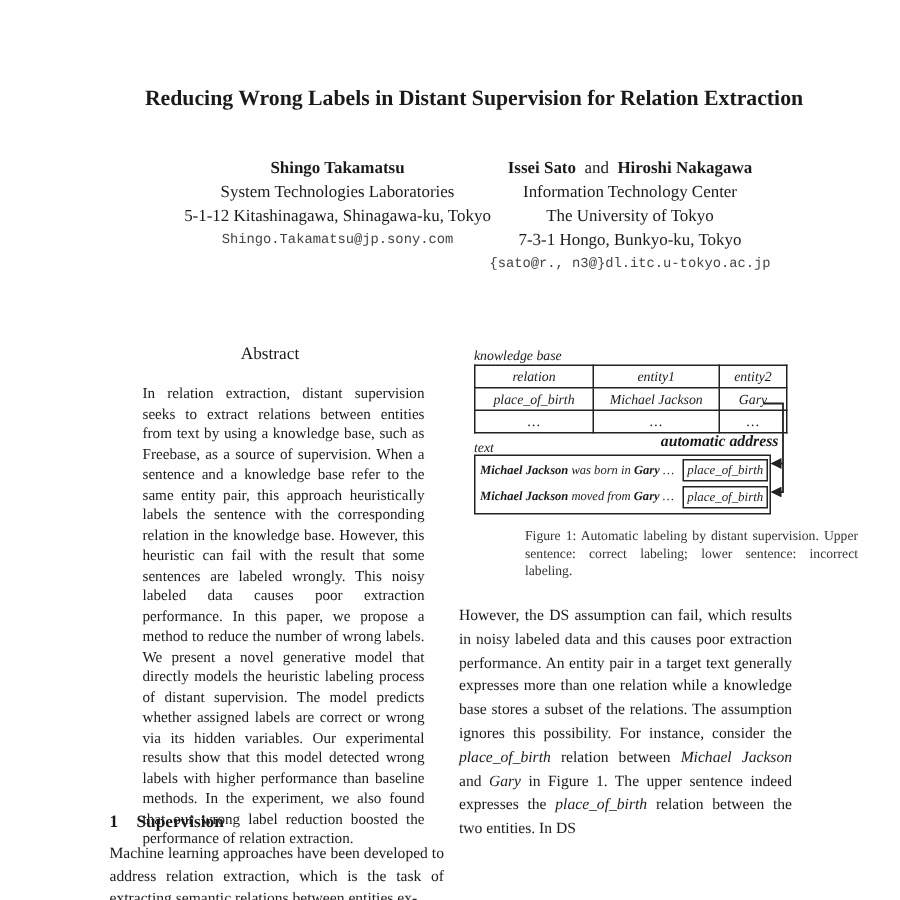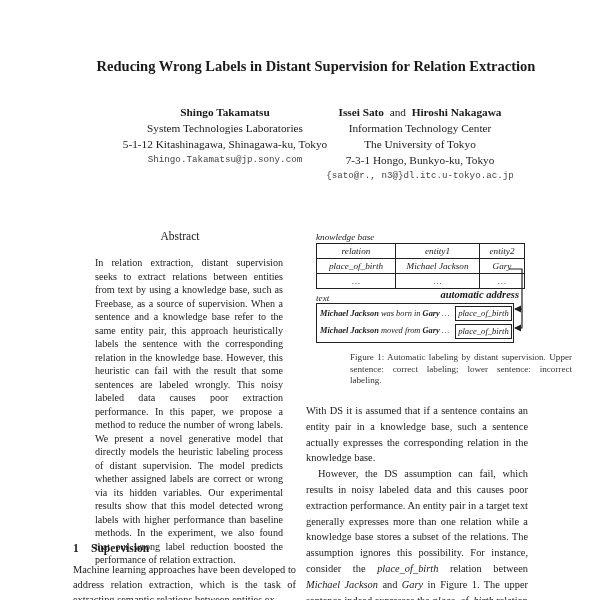--- a/index.html
+++ b/index.html
@@ -111,15 +111,14 @@
       <path d="M0,0 L6,3 L0,6 z" fill="#222"></path>
     </marker>
   </defs>
   <path d="M509 269 H522 V328 H515" fill="none" stroke="#222" stroke-width="1.2" marker-end="url(#ah)"></path>
   <path d="M522 309 H515" fill="none" stroke="#222" stroke-width="1.2" marker-end="url(#ah)"></path>
 </svg>
 
 <div class="cap">Figure 1: Automatic labeling by distant supervision. Upper sentence: correct labeling; lower sentence: incorrect labeling.</div>
 
 <div id="right" class="col">
-  <p>With DS it is assumed that if a sentence contains an entity pair in a knowledge base, such a sentence actually expresses the corresponding relation in the knowledge base.</p>
   <p><span>However, the DS assumption can fail, which results in noisy labeled data and this causes poor extraction performance. An entity pair in a target text generally expresses more than one relation while a knowledge base stores a subset of the relations. The assumption ignores this possibility. For instance, consider the </span><i>place_of_birth</i><span> relation between </span><i>Michael Jackson</i><span> and </span><i>Gary</i><span> in Figure 1. The upper sentence indeed expresses the </span><i>place_of_birth</i><span> relation between the two entities. In DS </span></p>
 </div>
 
 </body></html>

